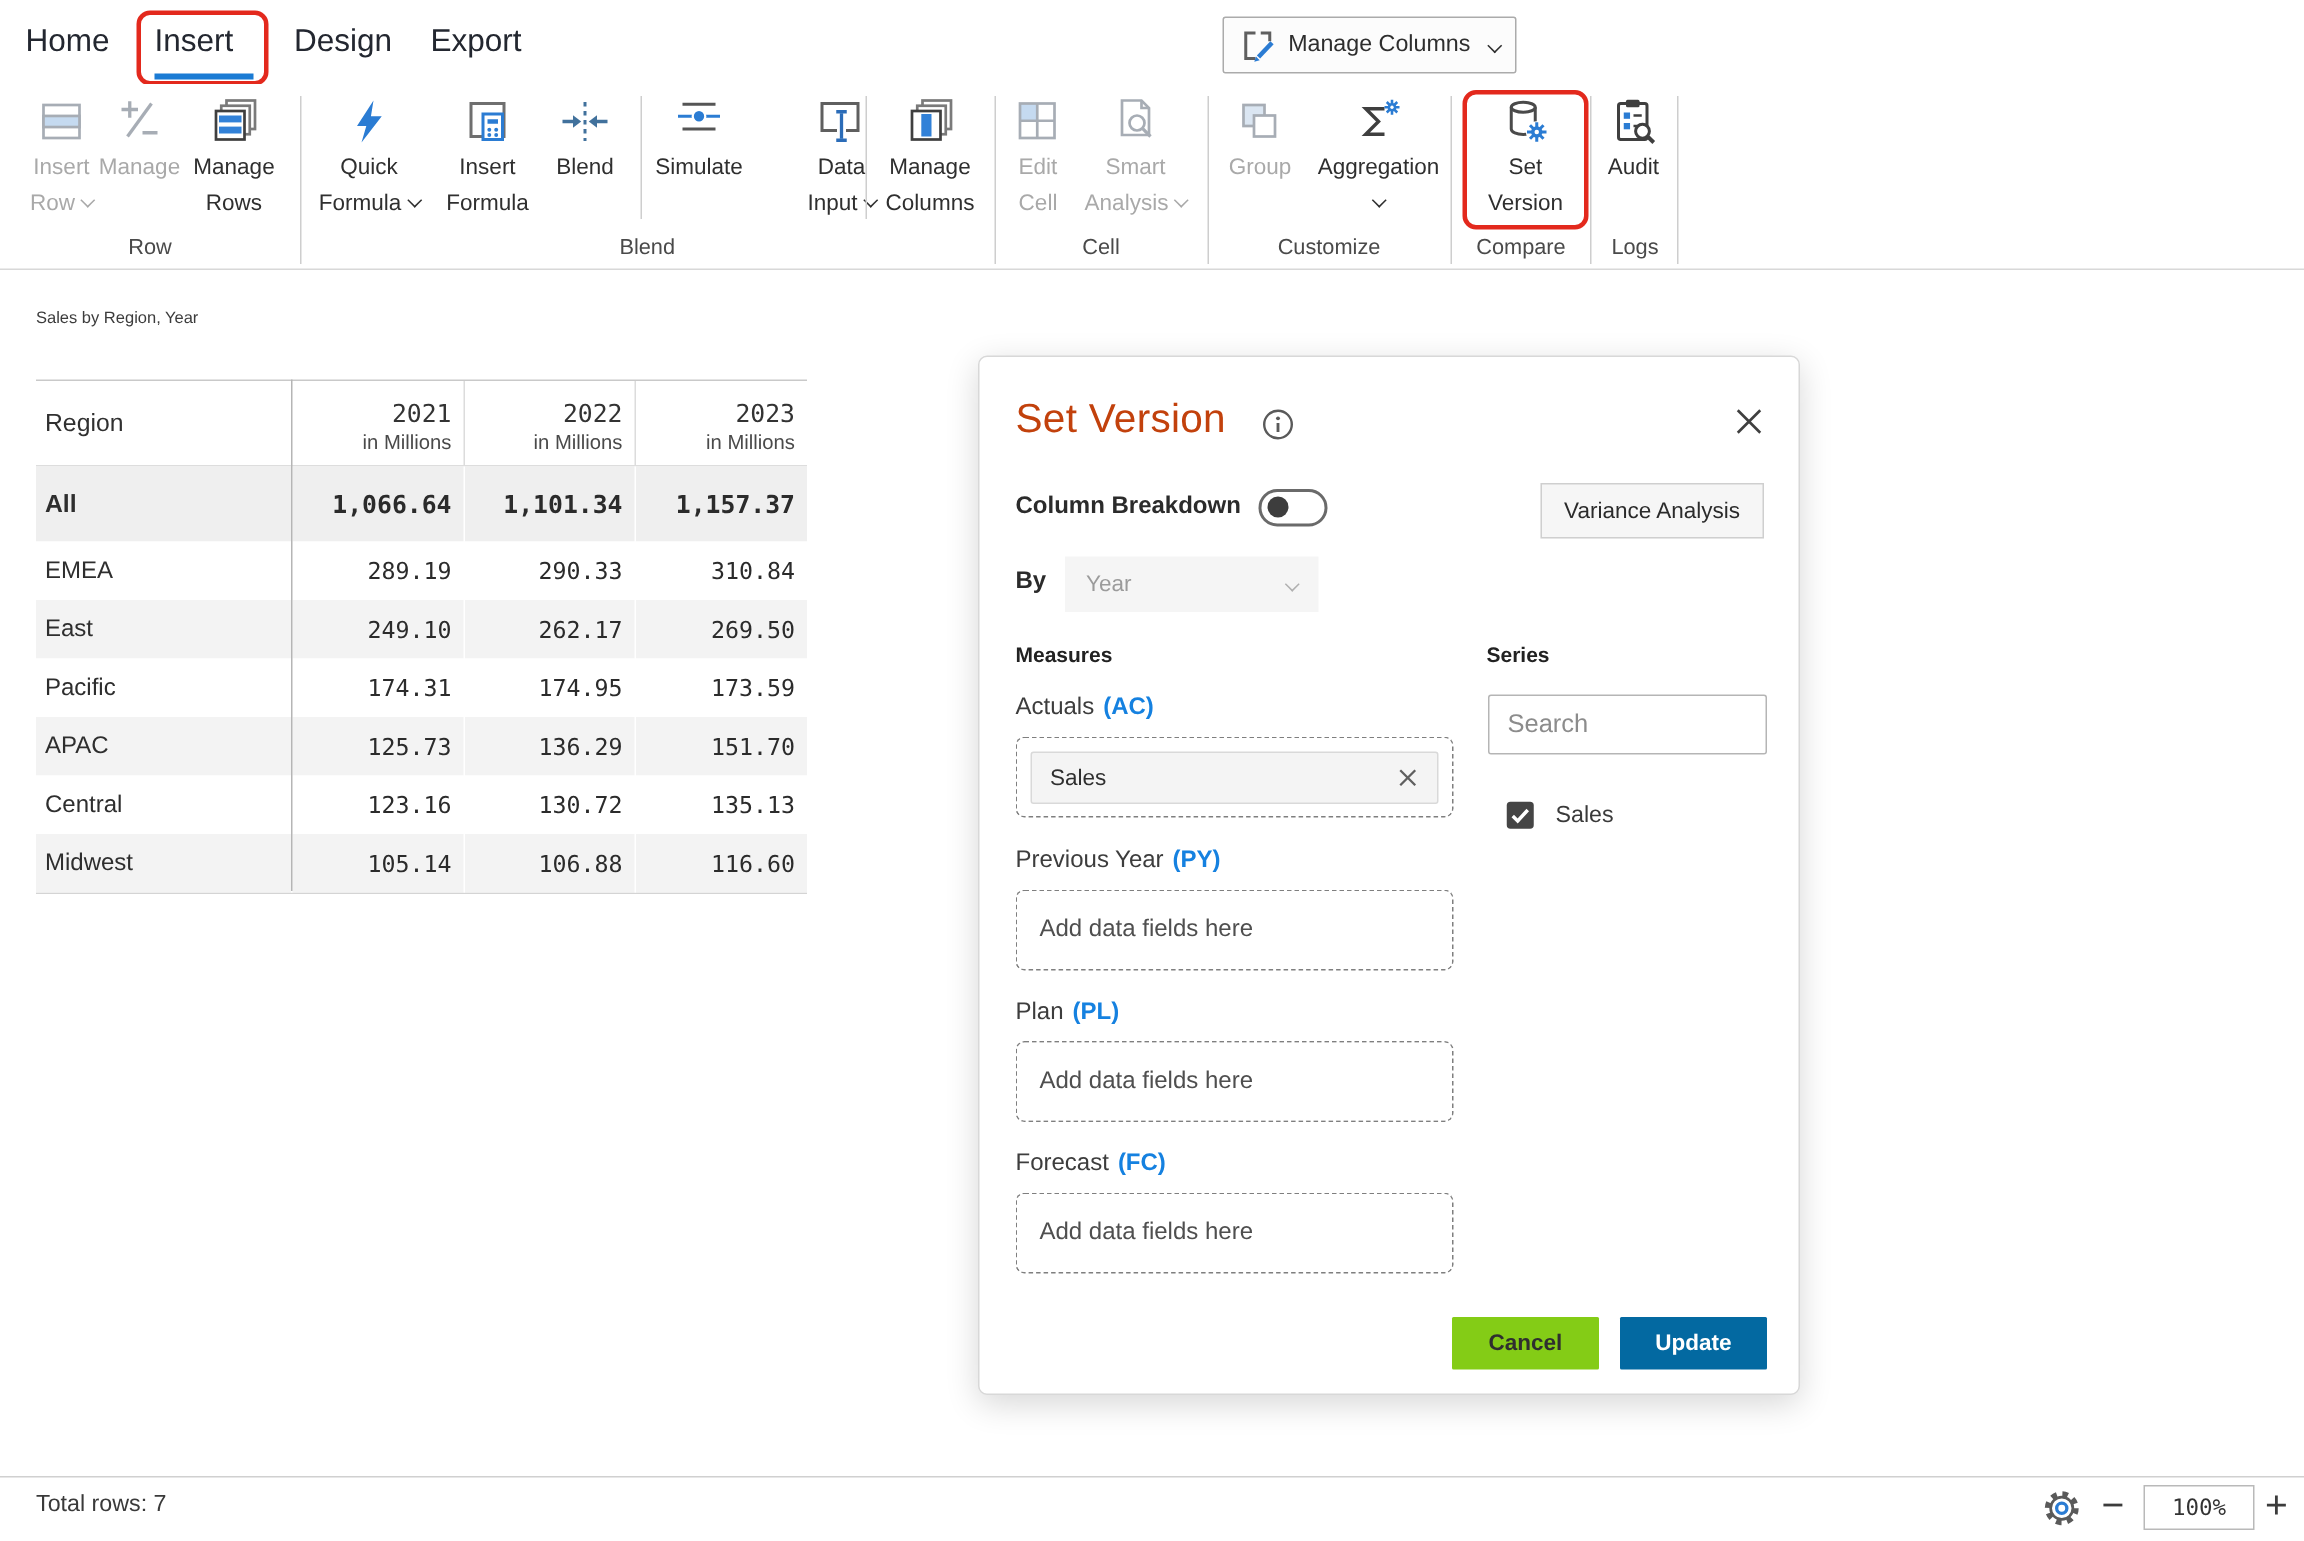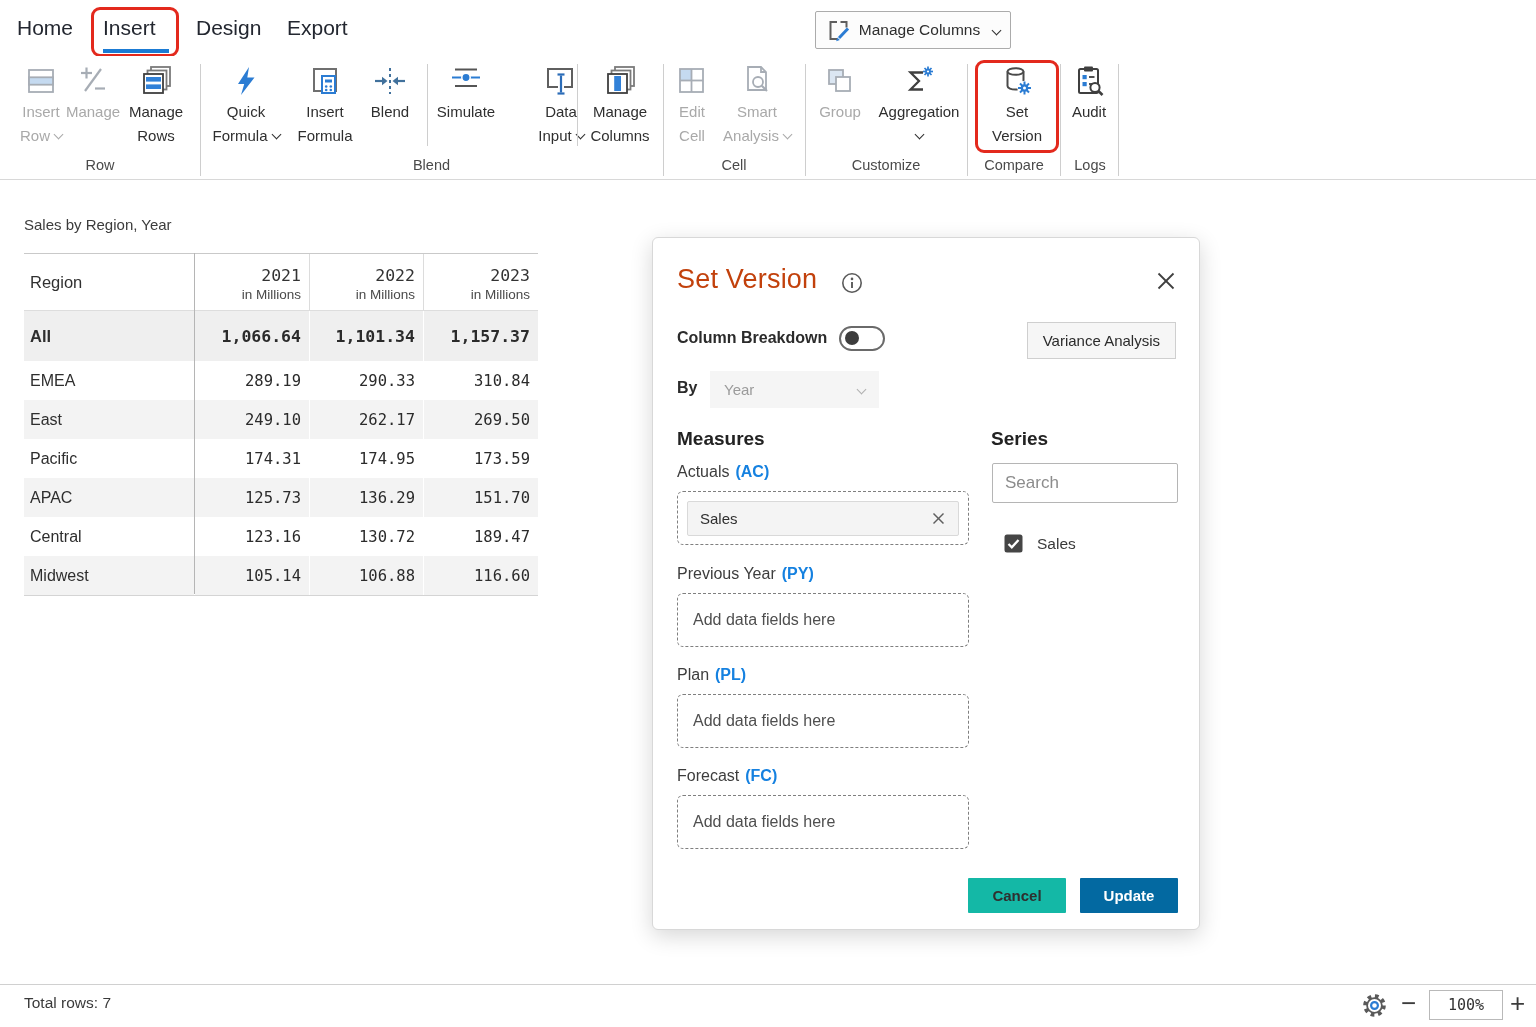--- a/index.html
+++ b/index.html
@@ -33,21 +33,21 @@
   .tbtn .l { font-size:15px; line-height:24px; white-space:nowrap; }
   .tbtn.disabled { color:#a9a9a9; cursor:default; }
   .vdiv { position:absolute; top:8px; width:1px; background:#cecece; }
   .vdiv.short { height:82px; }
   .vdiv.tall  { height:112px; }
   .grplabel {
     position:absolute; top:99px; height:20px; font-size:14.5px; color:#4a4a4a;
     text-align:center; line-height:20px;
   }
   
-  .tbl-title { position:absolute; left:24px; top:216px; font-size:15px; color:#3c3c3c; }
+  .tbl-title { position:absolute; left:24px; top:206px; font-size:11px; color:#3c3c3c; }
   .tbl { position:absolute; left:24px; top:253px; width:514px; border-top:1px solid #c9c9c9; border-bottom:1px solid #d4d4d4; }
   .trow { display:grid; grid-template-columns:170px 115px 114px 115px; }
   .thead { height:57px; border-bottom:1px solid #ddd; }
   .th-region { display:flex; align-items:center; padding-left:6px; font-size:16.5px; color:#303030; }
   .th-year {
     display:flex; flex-direction:column; align-items:flex-end; justify-content:flex-end;
     padding:0 8px 7px 0; border-left:1px solid #dcdcdc;
   }
   .th-year .y { font-family:"DejaVu Sans Mono", monospace; font-size:16.5px; color:#333; line-height:20px; }
   .th-year .sub { font-size:13.5px; color:#4a4a4a; line-height:17px; }
@@ -81,21 +81,21 @@
     position:absolute; right:23px; top:84px; height:37px; padding:0 15px;
     background:#f6f6f6; border:1px solid #cfcfcf; display:flex; align-items:center;
     font-size:15px; color:#2b2b2b; cursor:pointer;
   }
   .by-label { position:absolute; left:24px; top:141px; font-size:16px; font-weight:600; color:#2b2b2b; }
   .by-dd {
     position:absolute; left:57px; top:133px; width:169px; height:37px; background:#f5f5f5;
     display:flex; align-items:center; padding:0 14px; font-size:15px; color:#9b9b9b; cursor:default;
   }
   .by-dd .chev { margin-left:auto; color:#b0b0b0; }
-  .sec-h { position:absolute; font-size:19px; font-weight:700; color:#222; }
+  .sec-h { position:absolute; font-size:14px; font-weight:700; color:#222; }
   .fld-label { position:absolute; font-size:16px; color:#3d3d3d; }
   .fld-label .code { color:#1581e0; font-weight:600; margin-left:6px; }
   .zone {
     position:absolute; left:24px; width:292px; height:54px;
     border:1.4px dashed #7f7f7f; border-radius:6px; display:flex; align-items:center; padding:0 9px;
   }
   .zone .hint { font-size:16px; color:#4f4f4f; padding-left:6px; }
   .chip {
     width:100%; height:35px; background:#f4f4f4; border:1px solid #d9d9d9; border-radius:2px;
     display:flex; align-items:center; padding:0 12px; font-size:15px; color:#2f2f2f;
@@ -106,21 +106,21 @@
     border:1px solid #b5b5b5; border-radius:2px; font-size:17px; color:#333; padding:0 12px;
     font-family:"Liberation Sans", sans-serif; outline:none;
   }
   .search::placeholder { color:#8c8c8c; }
   .series-row { position:absolute; left:351px; top:296px; display:flex; align-items:center; gap:14px; cursor:pointer; }
   .series-row .lbl { font-size:15.5px; color:#3a3a3a; }
   .dlg-btn {
     position:absolute; top:640px; width:98px; height:35px; display:flex; align-items:center;
     justify-content:center; font-size:15px; font-weight:600; cursor:pointer; border-radius:1px;
   }
-  .btn-cancel { left:315px; background:#14b8a6; color:#2f2f2f; }
+  .btn-cancel { left:315px; background:#84cc16; color:#2f2f2f; }
   .btn-update { left:427px; background:#0369a1; color:#fff; }
   
   .statusbar { position:absolute; left:0; top:984px; width:1536px; height:43px; border-top:1px solid #d0d0d0; background:#fff; }
   .total-rows { position:absolute; left:24px; top:9px; font-size:15.5px; color:#3a3a3a; }
   .sb-gear { position:absolute; left:1361px; top:7px; cursor:pointer; }
   .sb-minus, .sb-plus { position:absolute; top:3px; font-size:26px; color:#3c3c3c; cursor:pointer; font-weight:400; }
   .sb-minus { left:1401px; }
   .sb-plus  { left:1510px; }
   .zoombox {
     position:absolute; left:1429px; top:5px; width:74px; height:30px; border:1px solid #b9b9b9;
@@ -446,21 +446,21 @@
     <div class="trow brow bg-gray">
       <div class="cell-region">APAC</div>
       <div class="cell-num">125.73</div>
       <div class="cell-num">136.29</div>
       <div class="cell-num">151.70</div>
     </div>
     <div class="trow brow">
       <div class="cell-region">Central</div>
       <div class="cell-num">123.16</div>
       <div class="cell-num">130.72</div>
-      <div class="cell-num">189.47</div>
+      <div class="cell-num">135.13</div>
     </div>
     <div class="trow brow bg-gray">
       <div class="cell-region">Midwest</div>
       <div class="cell-num">105.14</div>
       <div class="cell-num">106.88</div>
       <div class="cell-num">116.60</div>
     </div>
   </div>
   <div class="col-sep-dark"></div>
 

